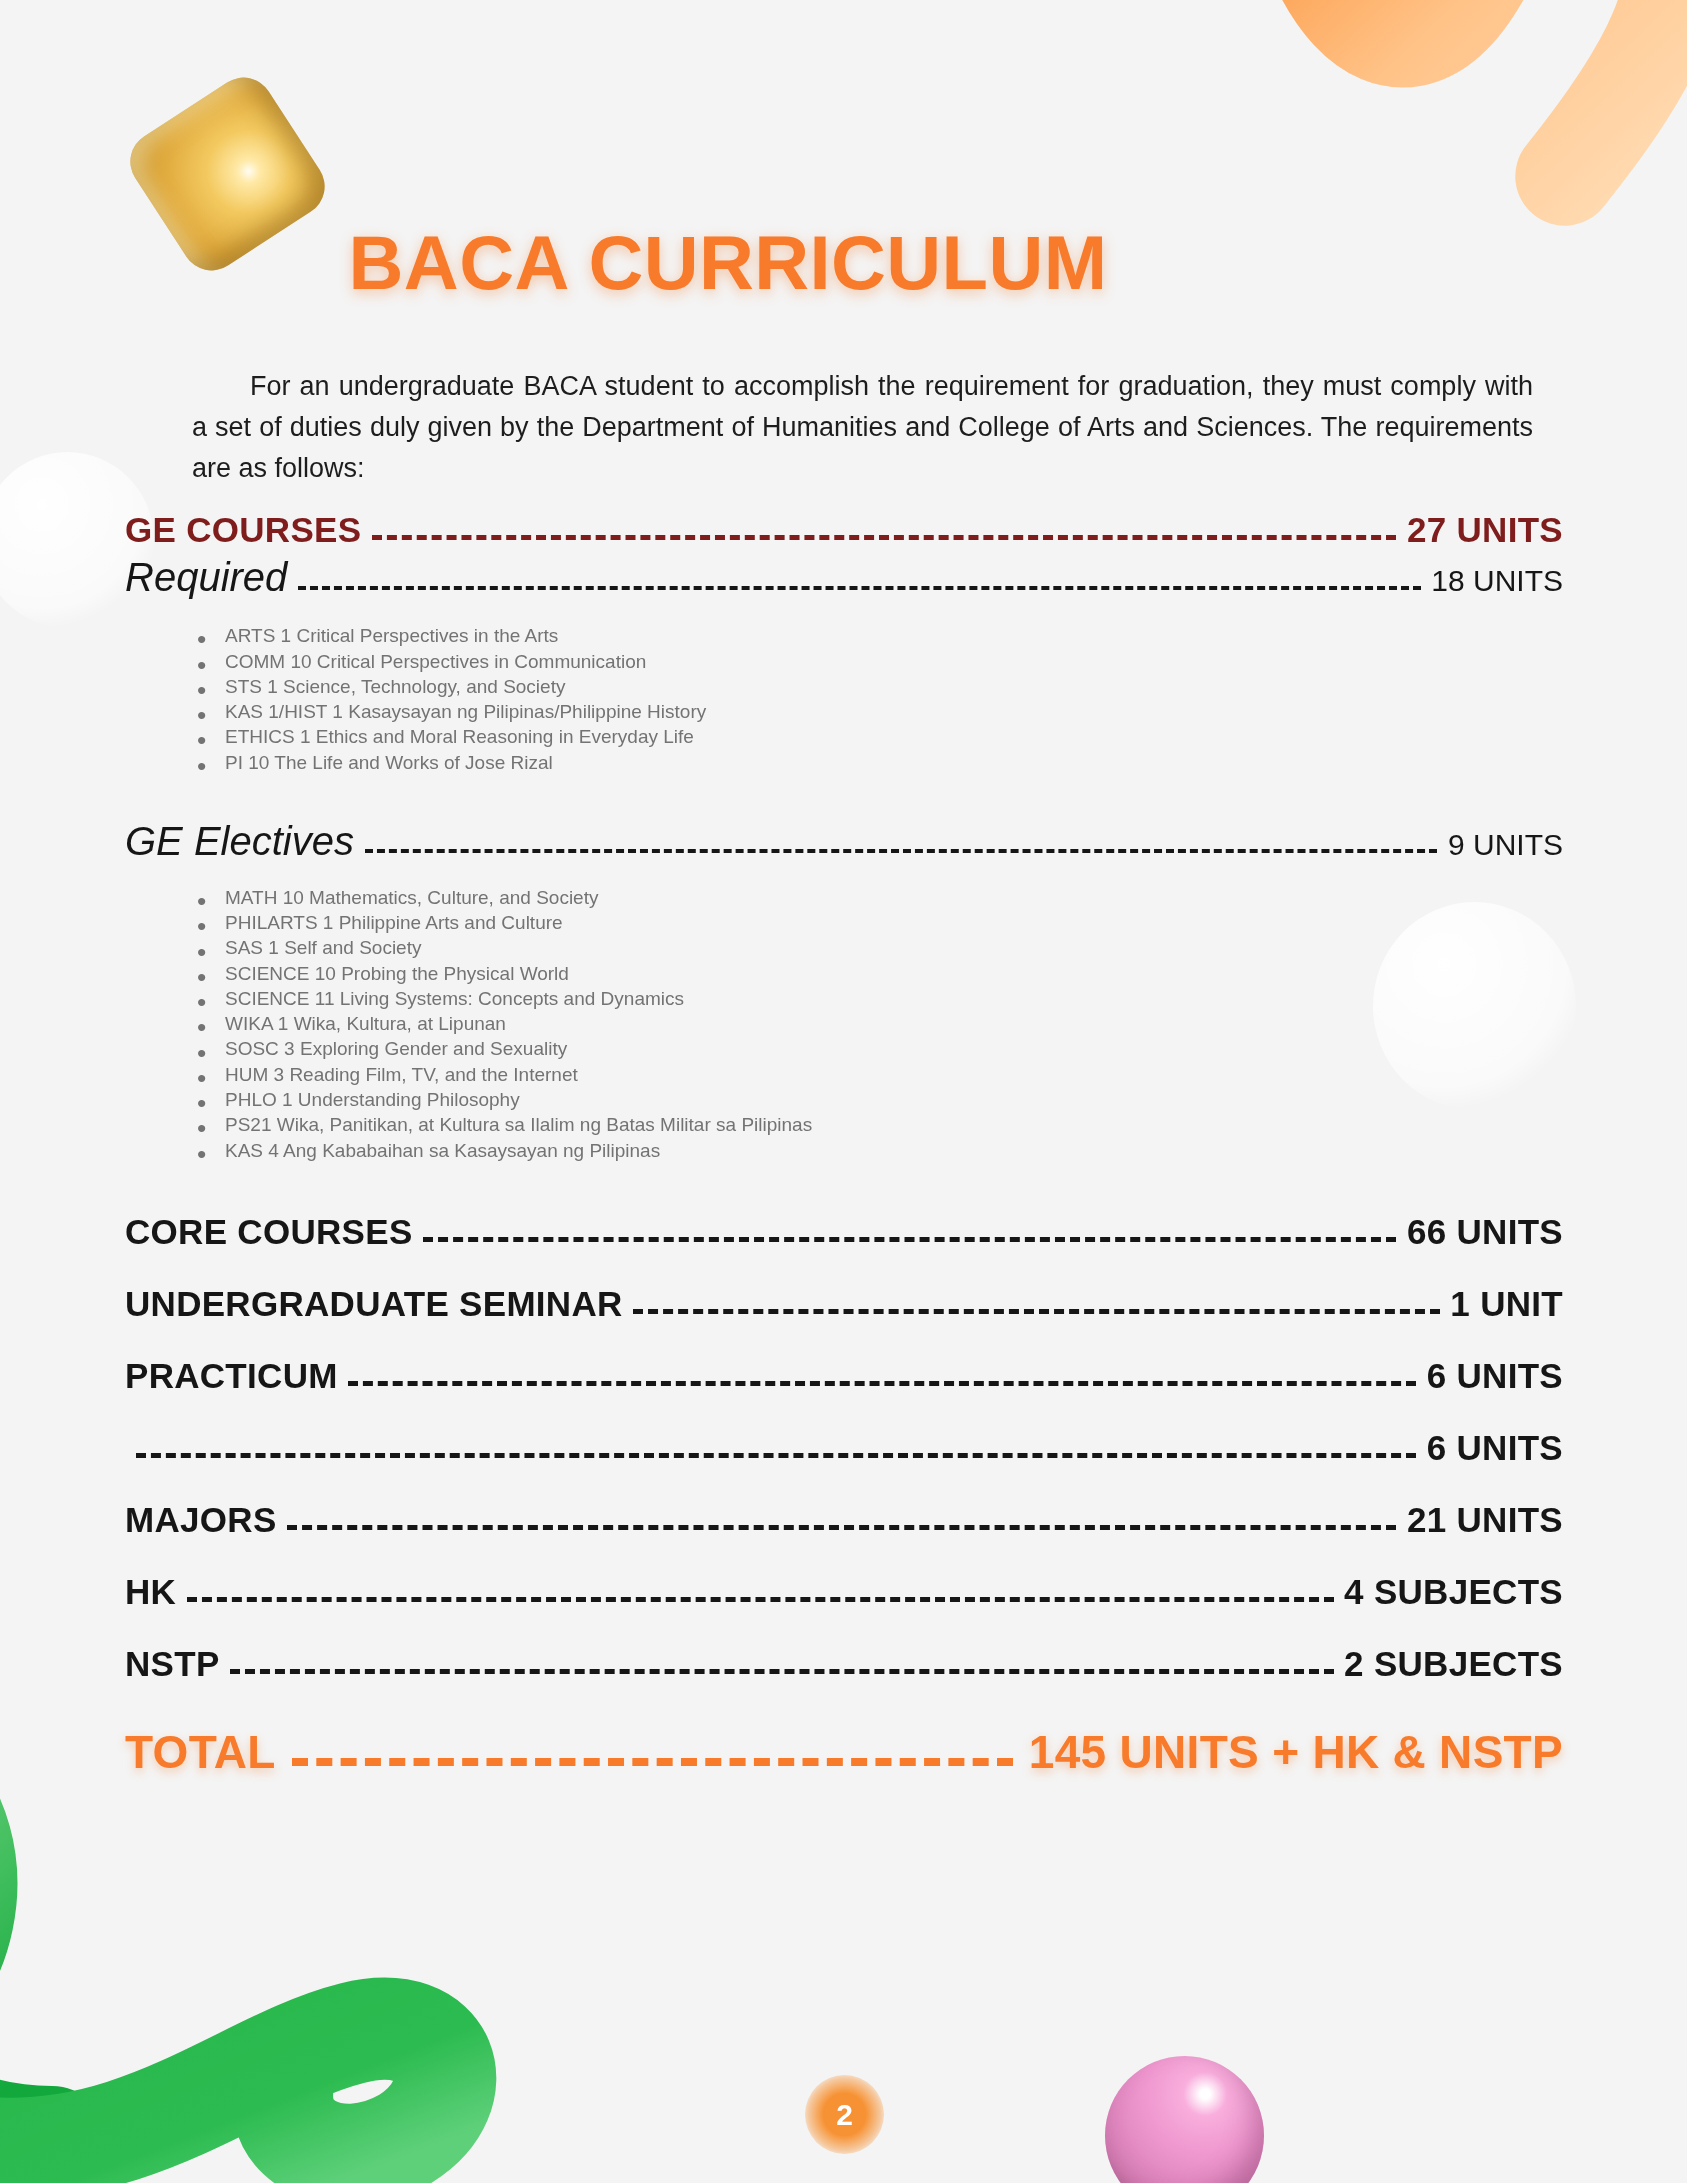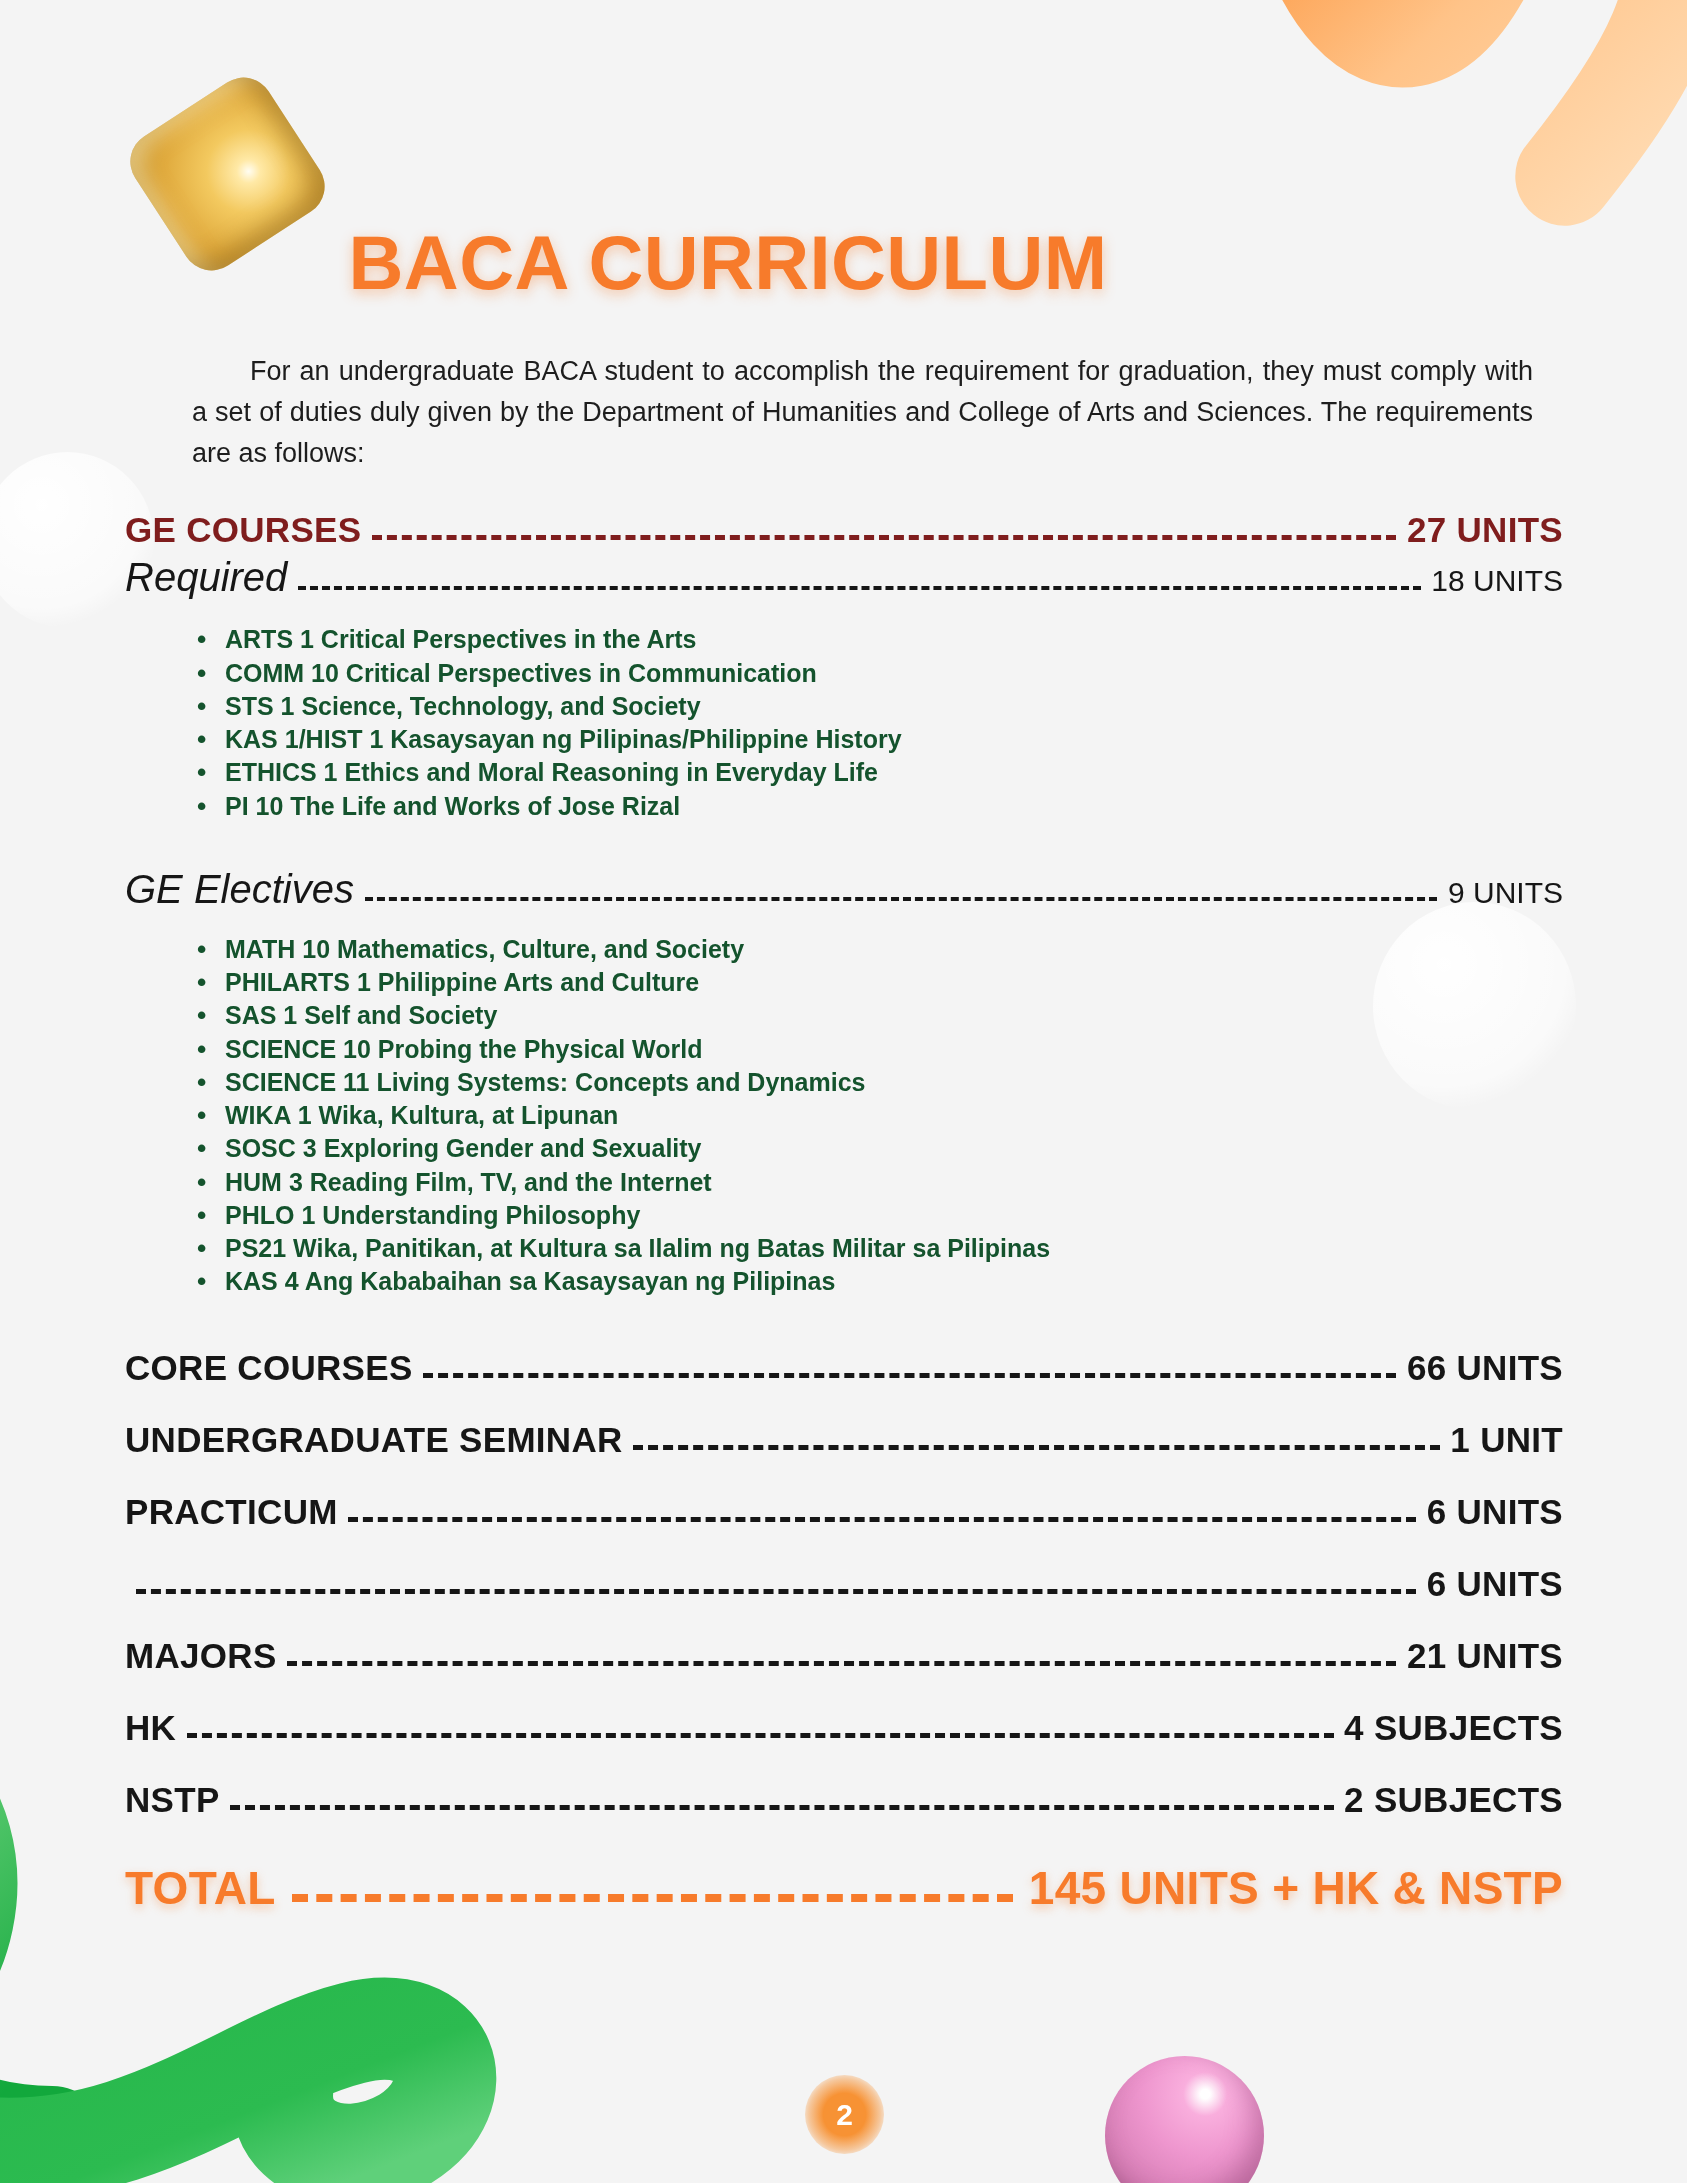--- a/index.html
+++ b/index.html
@@ -54,21 +54,21 @@
     position:absolute; top:219px; left:0; width:1456px;
     text-align:center;
     font-size:76px;
     font-weight:800;
     letter-spacing:0.4px;
     color:#f77b2b;
     text-shadow:0 4.4px 12.4px rgba(244,140,70,.45);
   }
 
   #intro-paragraph {
-    position:absolute; top:351px; left:192px; width:1341px;
+    position:absolute; top:366px; left:192px; width:1341px;
     font-size:27px;
     line-height:1.52;
     color:#1d1d1d;
     text-align:justify;
     text-indent:58px;
     font-weight:400;
   }
 
   .content { position:absolute; top:510px; left:125px; width:1438px; }
 
@@ -97,25 +97,24 @@
   .subrow .label { font-size:40px; font-style:italic; font-weight:400; }
   .subrow .value { font-size:30px; font-weight:400; }
   .subrow .leader::after { border-bottom-width:4.4px; }
 
   #row-required { margin-bottom:23px; }
   #row-ge-electives { margin-top:44px; margin-bottom:21px; }
 
   ul.course-list { list-style:none; margin:0 0 0 65px; padding:0; }
   ul.course-list li {
     position:relative;
-    font-size:25px;
+    font-size:19px;
     line-height:1.33;
-    color:#14532d;
+    color:#737373;
     padding-left:35px;
-    font-weight:bold;
   }
   ul.course-list li::before {
     content:"\2022";
     position:absolute; left:7px; top:-0.9px;
     font-size:26.5px; line-height:1.33;
   }
 
   
   .bold-row { color:#161616; margin-top:32px; }
   .bold-row:first-of-type { margin-top:0; }

